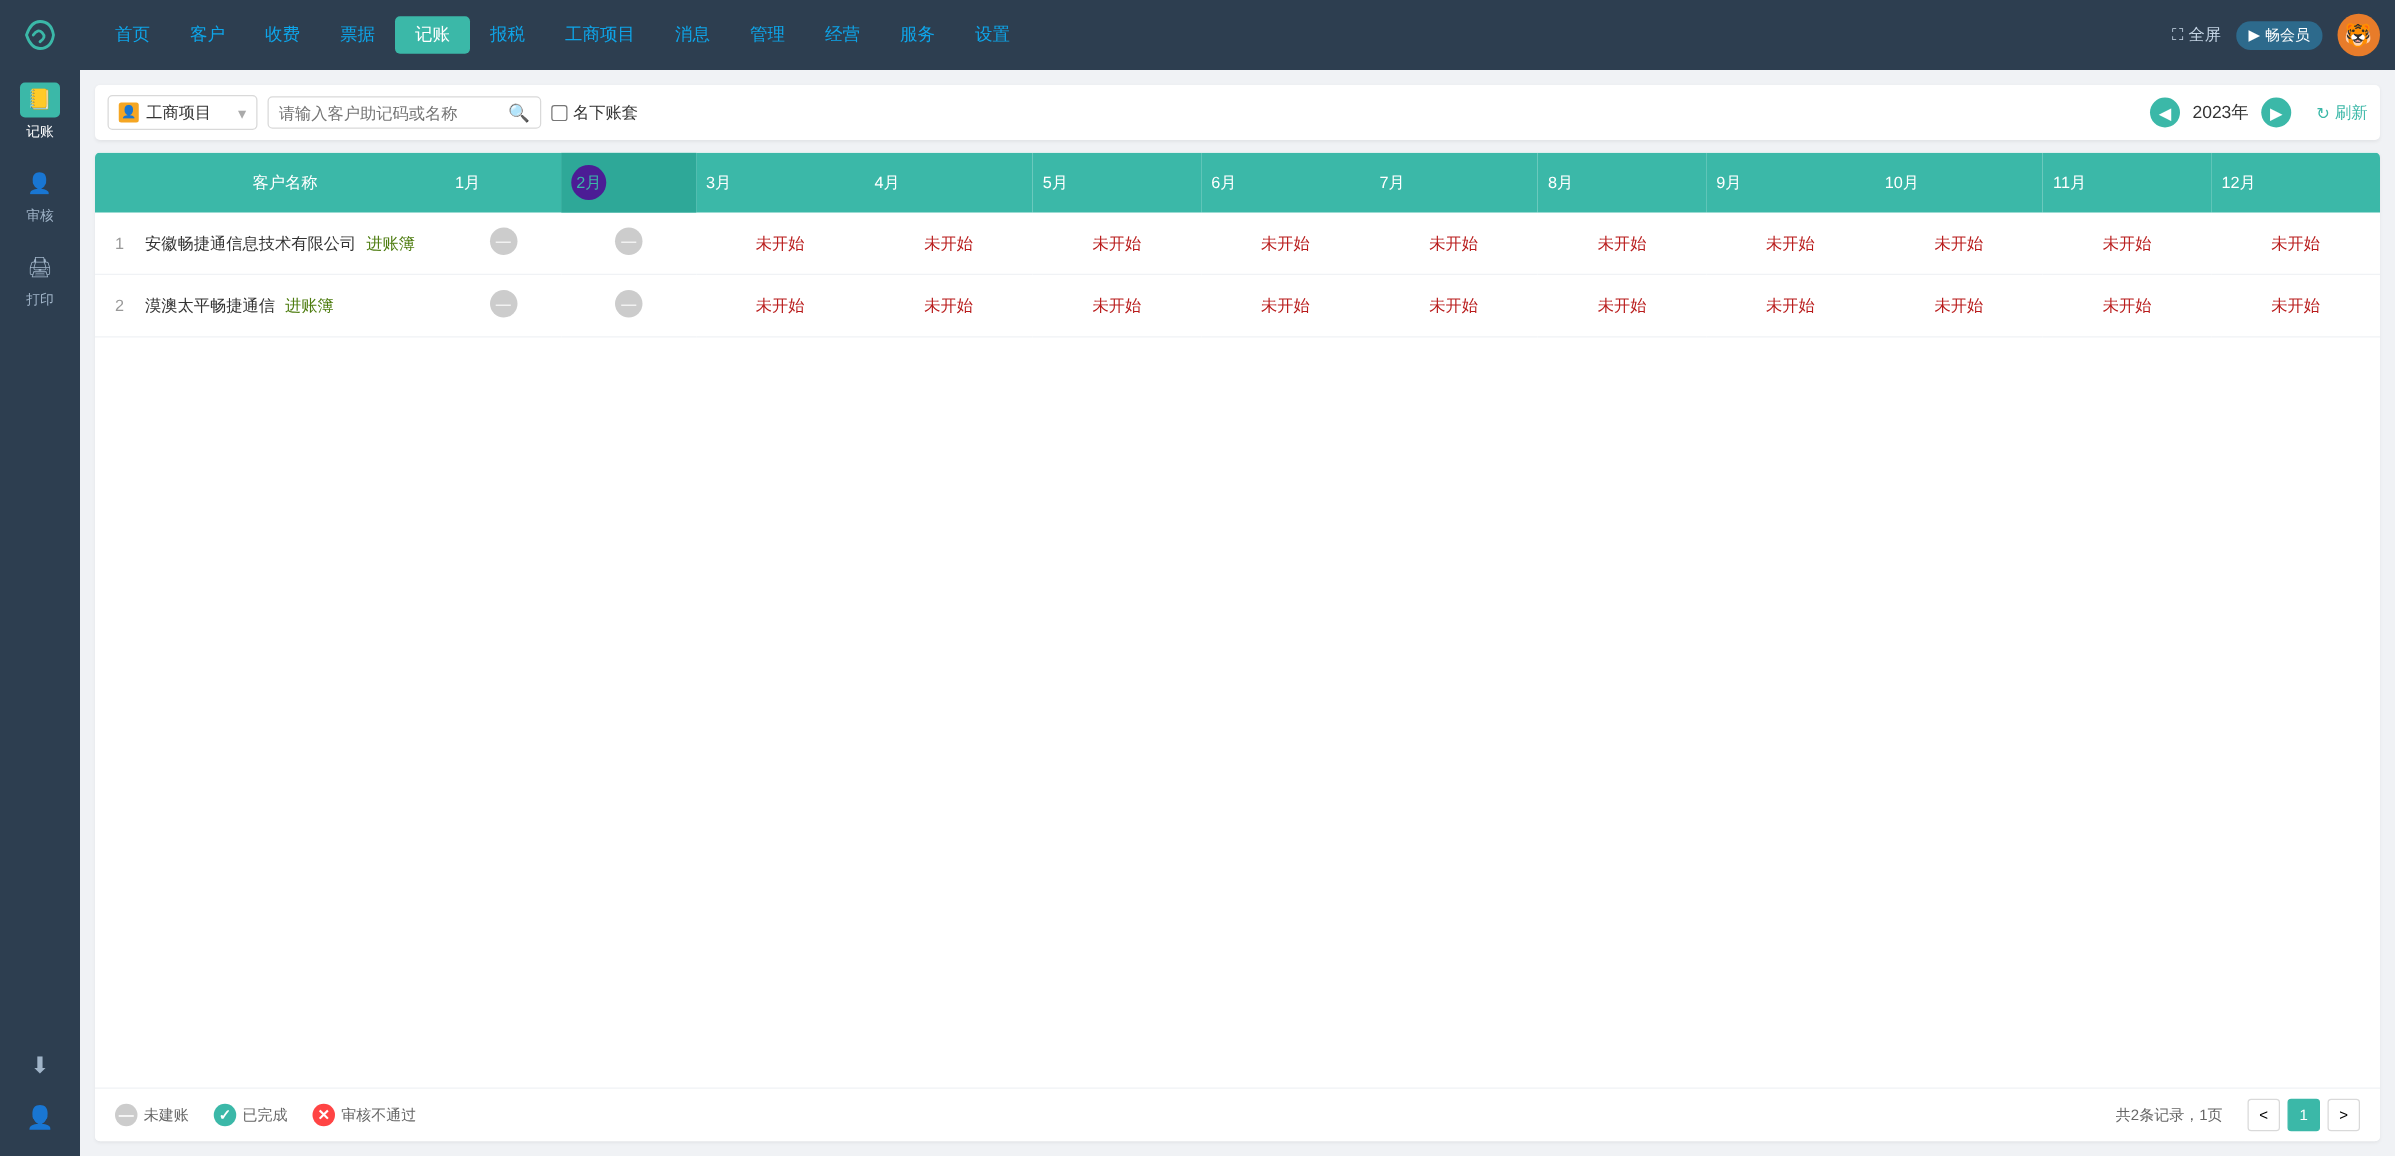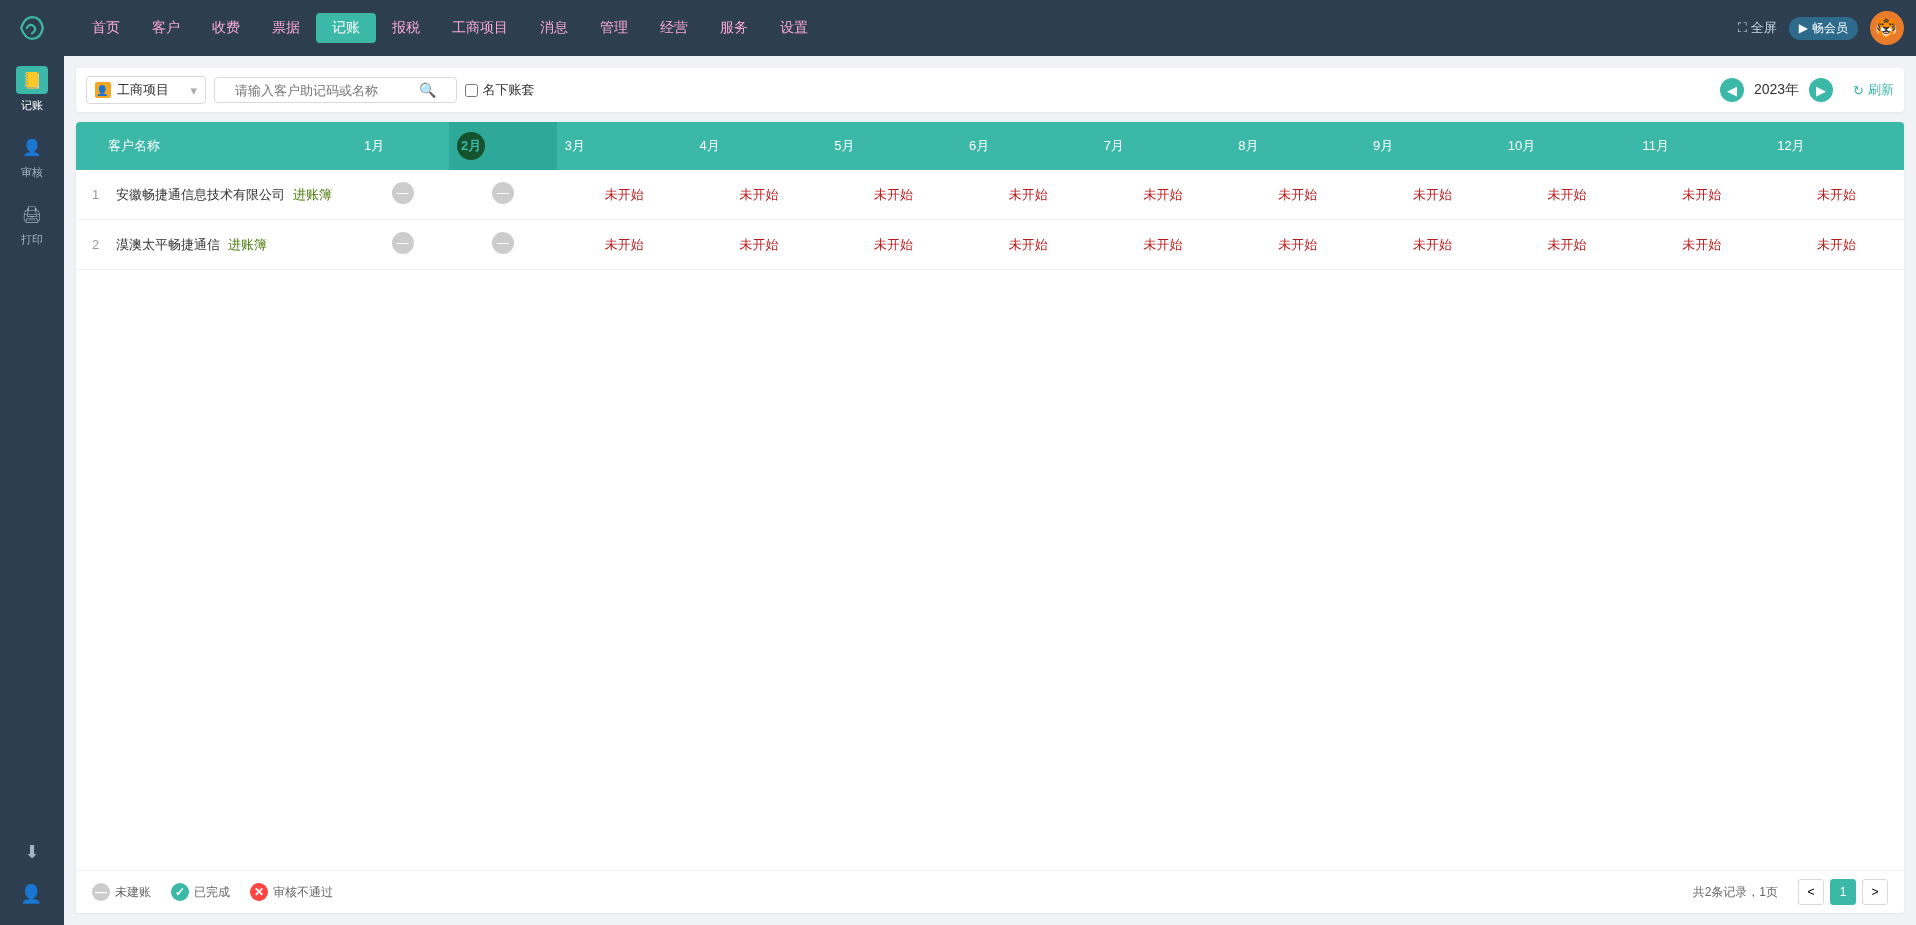--- a/index.html
+++ b/index.html
@@ -84,21 +84,21 @@
     .top-nav {
       height: 56px;
       background: #2d3e50;
       display: flex;
       align-items: center;
       padding: 0 12px;
       gap: 0;
       flex-shrink: 0;
     }
     .nav-item {
-      color: #f9a8d4;
+      color: #0ea5e9;
       padding: 6px 16px;
       cursor: pointer;
       border-radius: 4px;
       font-size: 14px;
       white-space: nowrap;
     }
     .nav-item.active {
       background: #3bb8a8;
       color: #fff;
     }
@@ -186,21 +186,21 @@
       align-items: center;
       justify-content: center;
       color: #fff;
       font-size: 10px;
     }
     .search-input-wrapper {
       display: flex;
       align-items: center;
       border: 1px solid #d9d9d9;
       border-radius: 4px;
-      padding: 4px 20px;
+      padding: 4px 8px;
       gap: 4px;
       background: #fff;
     }
     .search-input {
       border: none;
       outline: none;
       font-size: 13px;
       color: #999;
       width: 180px;
       background: transparent;
@@ -277,38 +277,38 @@
       color: #fff;
     }
     thead th {
       padding: 10px 8px;
       font-weight: 500;
       font-size: 13px;
       text-align: left;
       white-space: nowrap;
     }
     thead th:first-child {
-      text-align: left;
+      text-align: center;
       padding-left: 32px;
       width: 280px;
       margin-left: 36px;
     }
     .th-current {
       background: #2ea898 !important;
     }
     .th-current-inner {
       display: inline-flex;
       align-items: center;
       justify-content: center;
-      background: #14532d;
+      background: #4c1d95;
       color: #3bb8a8;
       border-radius: 50%;
       width: 28px;
       height: 28px;
-      font-weight: bold;
+      font-weight: normal;
     }
     tbody tr {
       border-bottom: 1px solid #f0f2f5;
     }
     tbody td {
       padding: 12px 8px;
       text-align: center;
       font-size: 13px;
       color: #666;
     }

